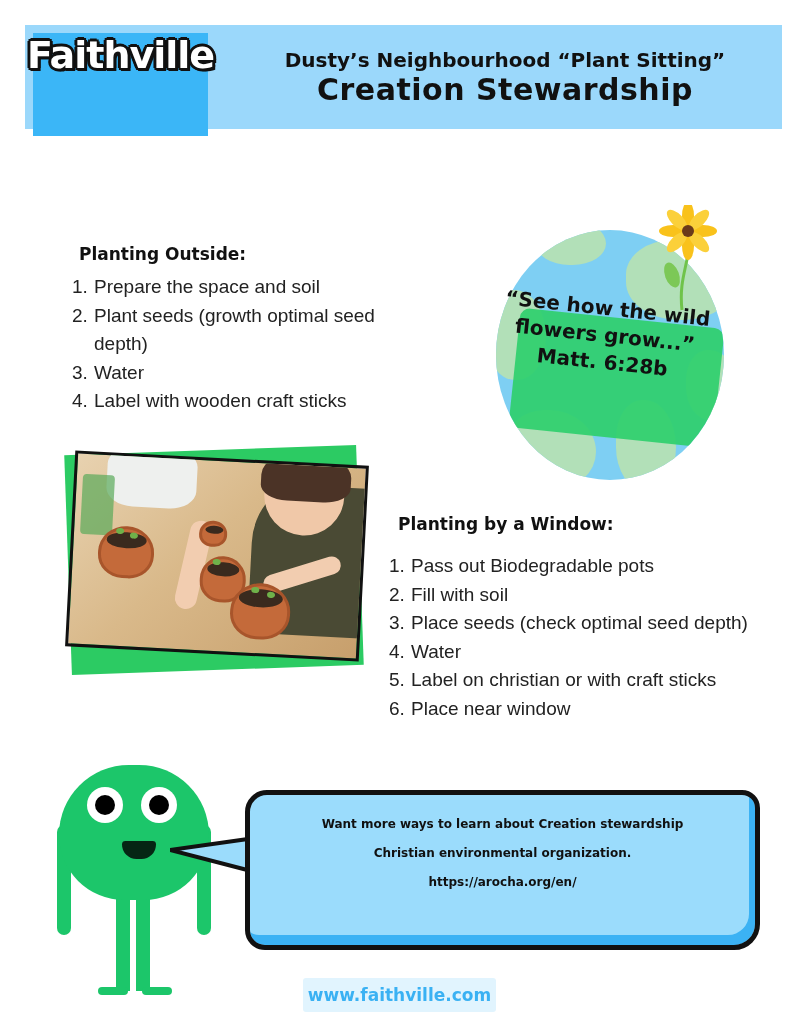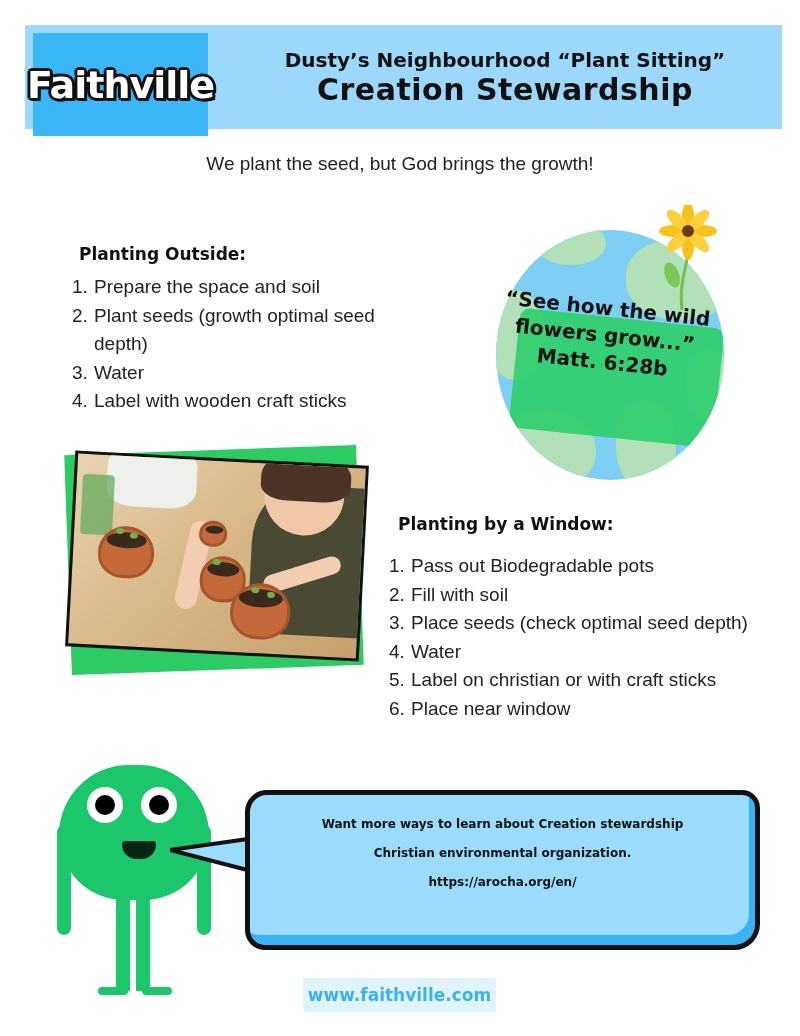--- a/index.html
+++ b/index.html
@@ -5,21 +5,21 @@
   * { box-sizing: border-box; margin: 0; padding: 0; }
   html, body { width: 800px; height: 1036px; background: #ffffff; overflow: hidden; }
   body { position: relative; font-family: "Liberation Sans", sans-serif; color: #111; }
 
   .header {
     position: absolute; left: 25px; top: 25px; width: 757px; height: 104px;
     background: #9bd8fb;
   }
   .logo-box {
     position: absolute; left: 33px; top: 33px; width: 175px; height: 103px;
-    background: #3bb6f7; display: flex; align-items: center; justify-content: center;
+    background: #3bb6f7; display: flex; justify-content: center;
   }
   .logo-text {
     font-family: "DejaVu Sans", sans-serif; font-weight: bold; font-size: 38px;
     color: #ffffff; letter-spacing: -1px;
     -webkit-text-stroke: 2px #111;
     paint-order: stroke fill;
     text-shadow: 0 0 0 #111, 2px 2px 0 #111, -2px -2px 0 #111, 2px -2px 0 #111, -2px 2px 0 #111, 3px 3px 0 #111, -3px 0 0 #111, 3px 0 0 #111, 0 3px 0 #111, 0 -3px 0 #111;
   }
   .header-sub {
     position: absolute; left: 230px; top: 48px; width: 550px; text-align: center;
@@ -120,21 +120,20 @@
 <body>
 
 <div class="header"></div>
 <div class="logo-box">
   <span class="logo-text">Faithville</span>
 </div>
 <div class="header-sub">Dusty’s Neighbourhood “Plant Sitting”</div>
 <div class="header-title">Creation Stewardship</div>
 
 <div class="intro">
-  <div>We plant the seed, but God brings the growth!</div>
 </div>
 
 <div class="sec-heading" style="left:79px; top:244px;">Planting Outside:</div>
 <ol class="steps" style="left:72px; top:273px; width:330px;">
   <li>
       <span class="num">1.</span>
       <span class="txt">Prepare the space and soil</span>
     </li>
   <li>
       <span class="num">2.</span>

